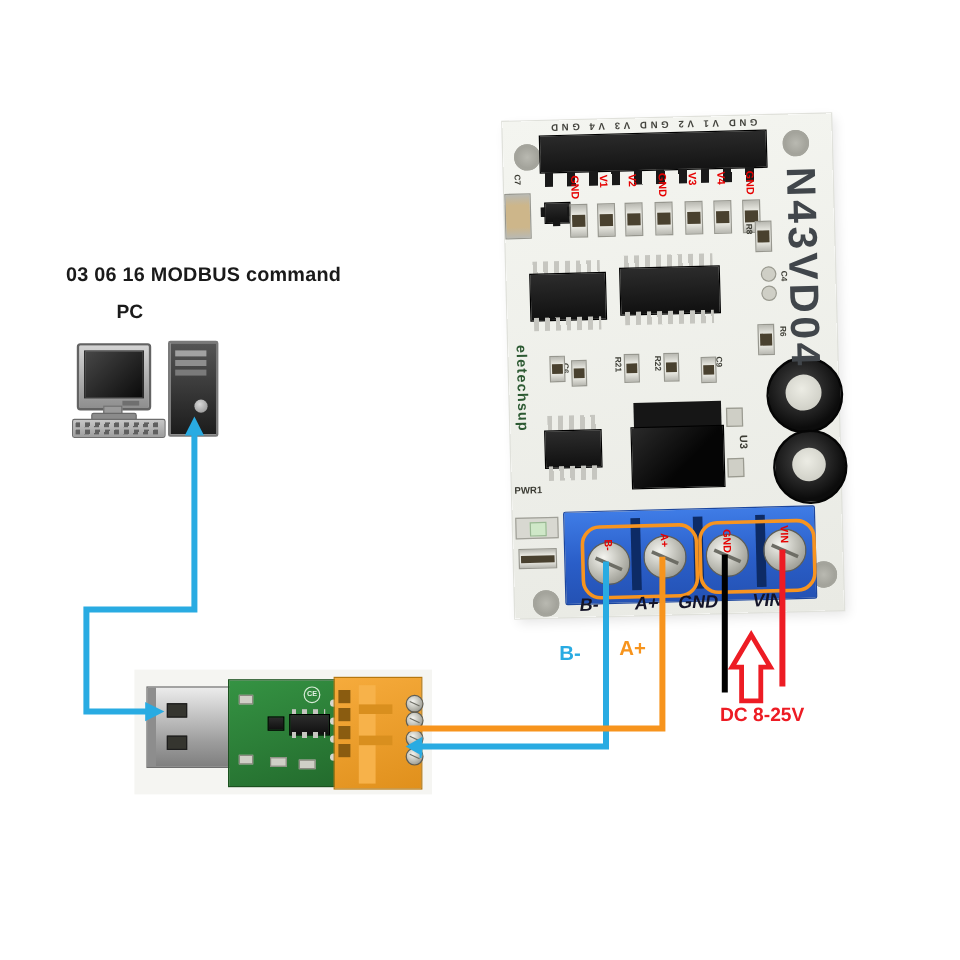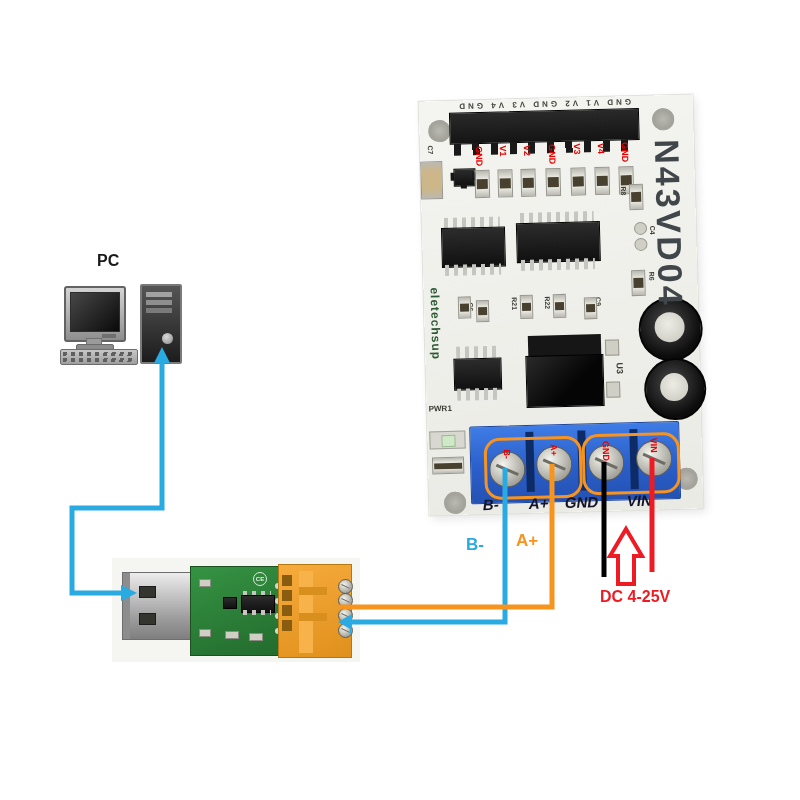--- a/index.html
+++ b/index.html
@@ -26,20 +26,21 @@
   .hole{border-radius:50%;background:radial-gradient(circle,#b9b9b1,#93938b);box-shadow:inset 0 0 0 2px #a4a49c;}
   .tslot{background:#0d2b66;}
   .olabel{border:3px solid #f79420;border-radius:16px;background:transparent;}
   svg{position:absolute;left:0;top:0;pointer-events:none;}
 </style>
 </head>
 <body>
 
 <div id="canvas">
 
+  <div class="abs bold" style="left:55px;top:220px;font-size:16.5px;color:#1a1a1a;letter-spacing:0.2px;">03 06 16 MODBUS command</div>
   <div class="abs bold" style="left:97px;top:252px;font-size:16px;color:#1a1a1a;">PC</div>
 
   <div class="abs" style="left:60px;top:282px;width:122px;height:84px;">
 
     <div class="abs" style="left:4px;top:4px;width:58px;height:52px;background:linear-gradient(180deg,#d4d4d4,#8e8e8e);border:2px solid #636363;border-radius:3px;">
       <div class="abs" style="left:4px;top:4px;right:4px;bottom:8px;background:linear-gradient(135deg,#474747,#0a0a0a);border:1px solid #2c2c2c;"></div>
       <div class="abs" style="left:36px;bottom:2px;width:14px;height:4px;background:#6f6f6f;"></div>
     </div>
     <div class="abs" style="left:26px;top:56px;width:14px;height:7px;background:#9a9a9a;border:1px solid #707070;"></div>
     <div class="abs" style="left:16px;top:62px;width:36px;height:5px;background:#8b8b8b;border:1px solid #6a6a6a;border-radius:2px;"></div>
@@ -214,21 +215,21 @@
     <div class="abs olabel" style="left:154px;top:337px;width:92px;height:55px;"></div>
 
     <span class="abs bold" style="left:54px;top:396px;font-size:15px;color:#141428;transform:skewX(-10deg);">B-</span>
     <span class="abs bold" style="left:100px;top:396px;font-size:15px;color:#141428;transform:skewX(-10deg);">A+</span>
     <span class="abs bold" style="left:136px;top:396px;font-size:15px;color:#141428;transform:skewX(-10deg);">GND</span>
     <span class="abs bold" style="left:198px;top:396px;font-size:15px;color:#141428;transform:skewX(-10deg);">VIN</span>
   </div>
 
   <div class="abs bold" style="left:466px;top:535px;font-size:17px;color:#29abe2;">B-</div>
   <div class="abs bold" style="left:516px;top:531px;font-size:17px;color:#f7941d;">A+</div>
-  <div class="abs bold" style="left:600px;top:588px;font-size:16px;color:#ed1c24;">DC 4-25V</div>
+  <div class="abs bold" style="left:600px;top:588px;font-size:16px;color:#ed1c24;">DC 8-25V</div>
   <div class="abs bold" style="left:349px;top:623px;font-size:11px;color:#29abe2;">i</div>
 
   <svg width="800" height="800" viewBox="0 0 800 800">
 
     <polyline points="162,358 162,508 72,508 72,593 122,593" fill="none" stroke="#29abe2" stroke-width="5"></polyline>
     <polygon points="162,347 154,363 170,363" fill="#29abe2"></polygon>
     <polygon points="137,593 121,585 121,601" fill="#29abe2"></polygon>
 
     <polyline points="348,622 505,622 505,468" fill="none" stroke="#29abe2" stroke-width="5"></polyline>
     <polygon points="338,622 352,614 352,630" fill="#29abe2"></polygon>

